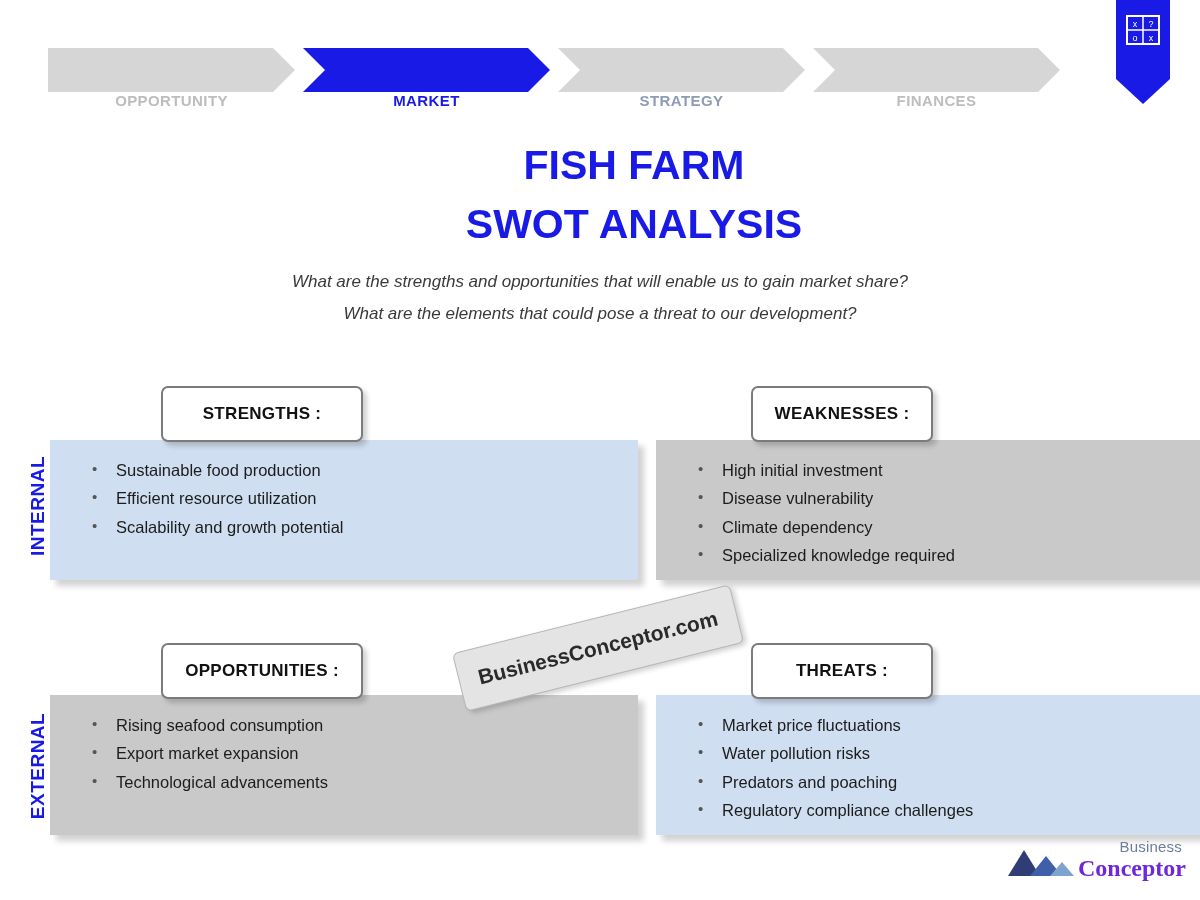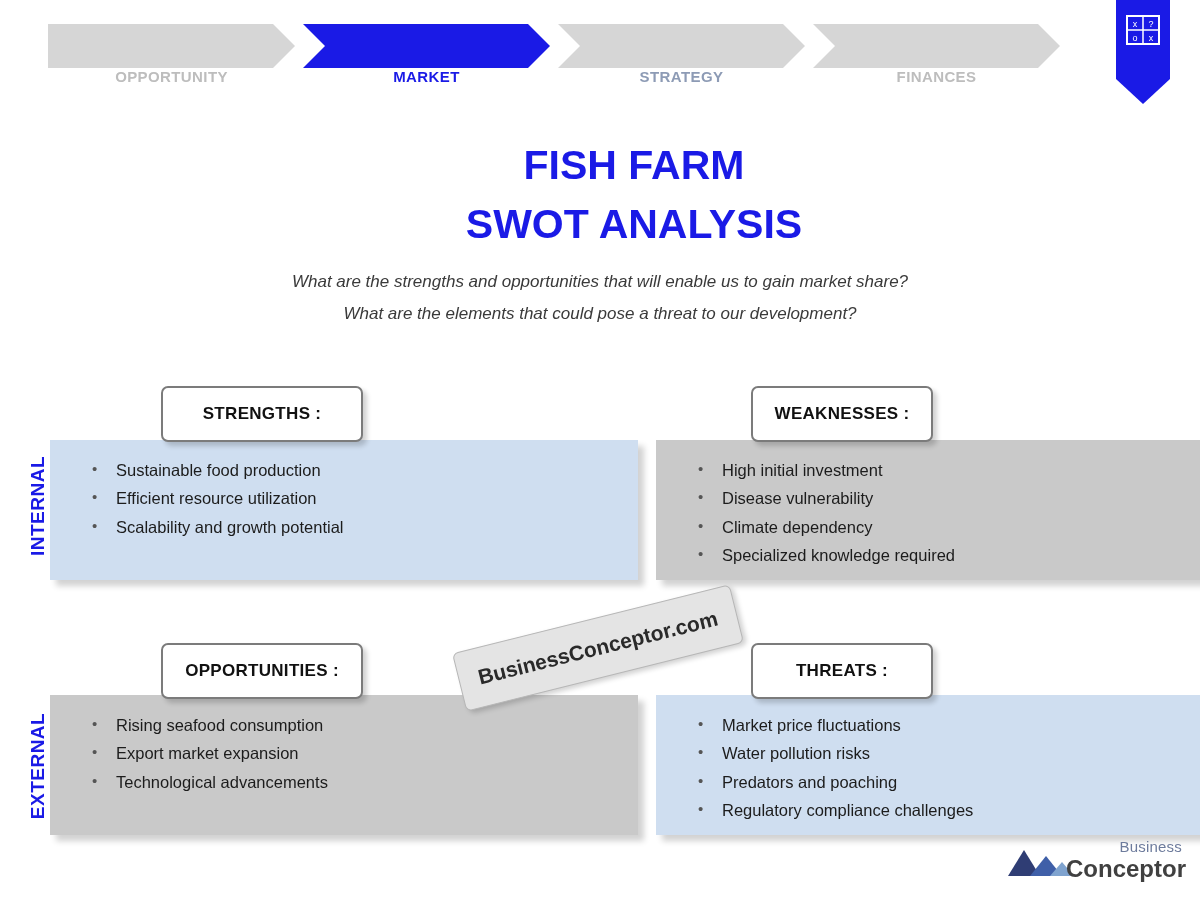--- a/index.html
+++ b/index.html
@@ -23,20 +23,21 @@
     left: 48px;
     width: 1020px;
     height: 40px;
     display: flex;
   }
   .step {
     position: relative;
     flex: 1;
     height: 44px;
     margin-right: 8px;
+    margin-top: 24px;
   }
   .step .chev {
     position: absolute;
     inset: 0;
     background: #d6d6d6;
     clip-path: polygon(0 0, calc(100% - 22px) 0, 100% 50%, calc(100% - 22px) 100%, 0 100%, 22px 50%);
   }
   .step.first .chev {
     clip-path: polygon(0 0, calc(100% - 22px) 0, 100% 50%, calc(100% - 22px) 100%, 0 100%);
   }
@@ -227,22 +228,23 @@
     top: 2px;
     font-size: 15px;
     color: #6d7b9c;
     letter-spacing: 0.2px;
   }
   .logo .l2 {
     position: absolute;
     right: 0;
     top: 19px;
     font-size: 24px;
-    color: #404040;
+    color: #6d28d9;
     font-weight: 600;
+    font-family: Liberation Serif, serif;
   }
 </style>
 </head>
 <body>
 
 <div class="stepbar">
   <div class="step first">
     <div class="chev"></div>
     <div class="step-label">OPPORTUNITY</div>
   </div>

